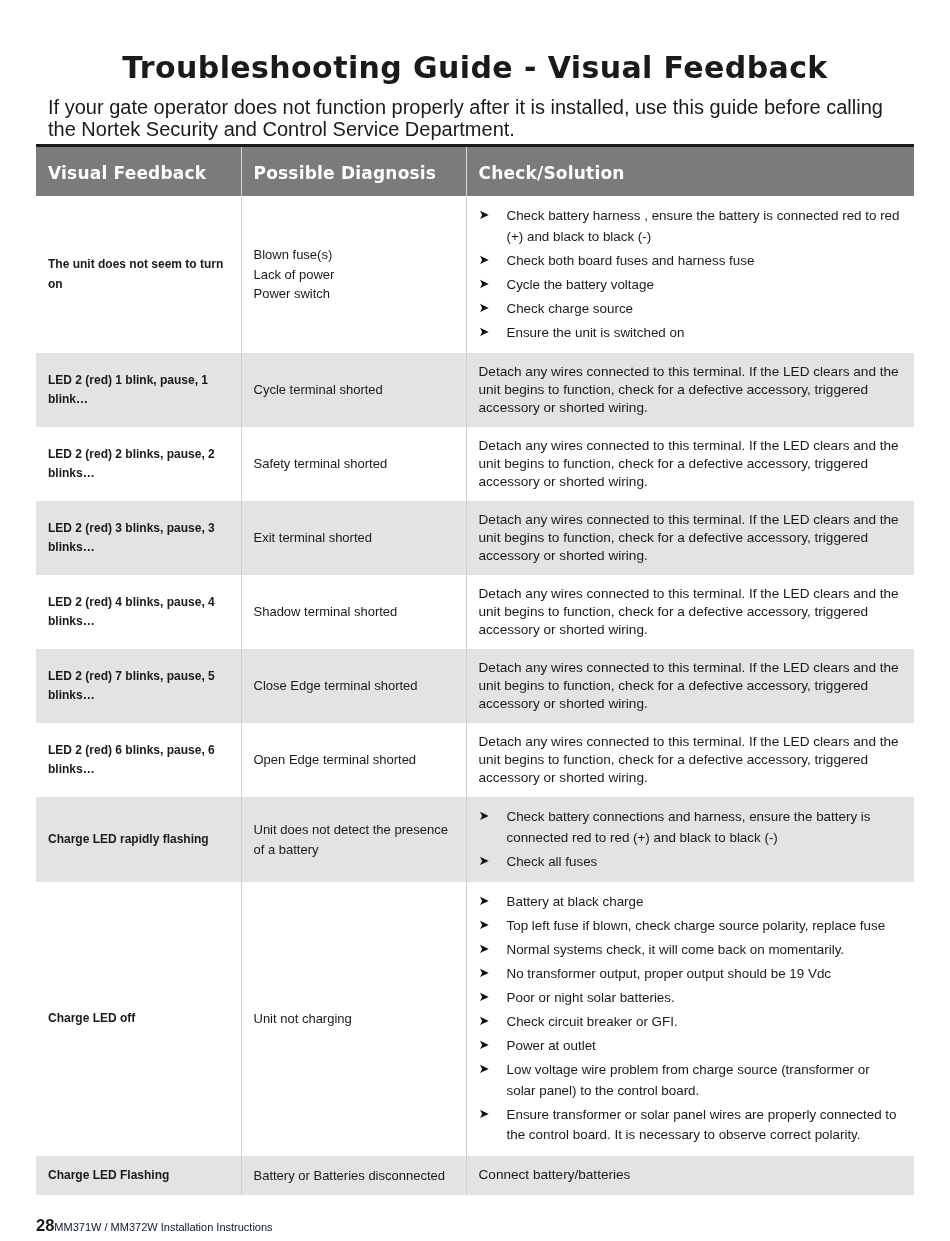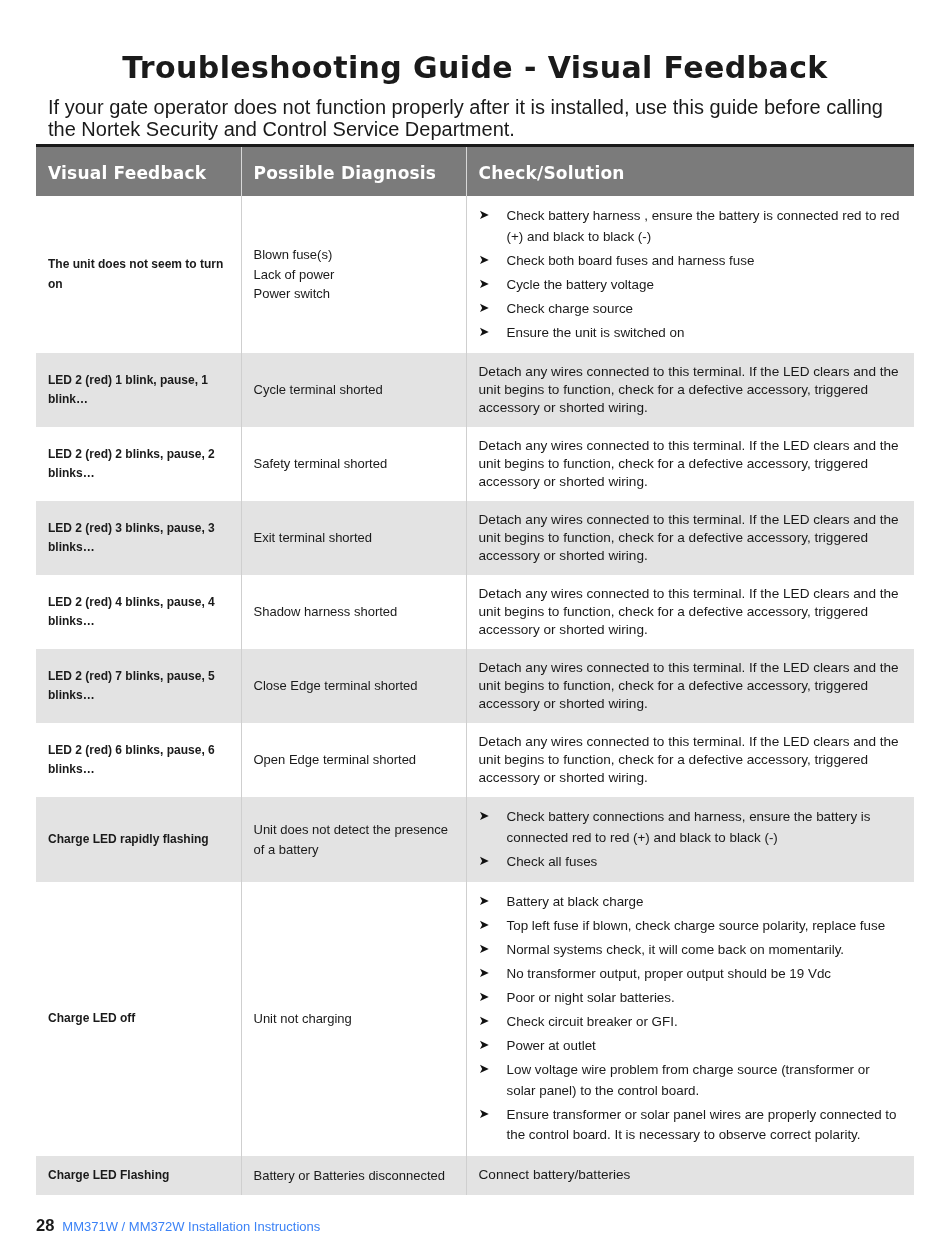--- a/index.html
+++ b/index.html
@@ -131,30 +131,29 @@
   }
   .dline { display: block; }
 
   
   .footer {
     position: absolute;
     left: 36px;
     top: 1216px;
     display: flex;
     align-items: baseline;
-    gap: 8px;
   }
   .footer .pg-num {
     font-size: 16.5px;
     font-weight: 700;
     color: #1a1a1a;
   }
   .footer .pg-text {
-    font-size: 13px;
-    color: #3b82f6;
+    font-size: 11px;
+    color: #0f172a;
   }
 </style>
 </head>
 <body>
 
 <div class="page">
 
   <div class="doc-title">Troubleshooting Guide - Visual Feedback</div>
 
   <div class="intro">If your gate operator does not function properly after it is installed, use this guide before calling the Nortek Security and Control Service Department.</div>
@@ -214,21 +213,21 @@
             <td class="col-diagnosis">
               <span class="dline">Exit terminal shorted</span>
             </td>
             <td class="col-solution">
               <p class="para">Detach any wires connected to this terminal. If the LED clears and the unit begins to function, check for a defective accessory, triggered accessory or shorted wiring.</p>
             </td>
           </tr>
           <tr class="plain">
             <td class="col-feedback">LED 2 (red) 4 blinks, pause, 4 blinks…</td>
             <td class="col-diagnosis">
-              <span class="dline">Shadow harness shorted</span>
+              <span class="dline">Shadow terminal shorted</span>
             </td>
             <td class="col-solution">
               <p class="para">Detach any wires connected to this terminal. If the LED clears and the unit begins to function, check for a defective accessory, triggered accessory or shorted wiring.</p>
             </td>
           </tr>
           <tr class="shade">
             <td class="col-feedback">LED 2 (red) 7 blinks, pause, 5 blinks…</td>
             <td class="col-diagnosis">
               <span class="dline">Close Edge terminal shorted</span>
             </td>

